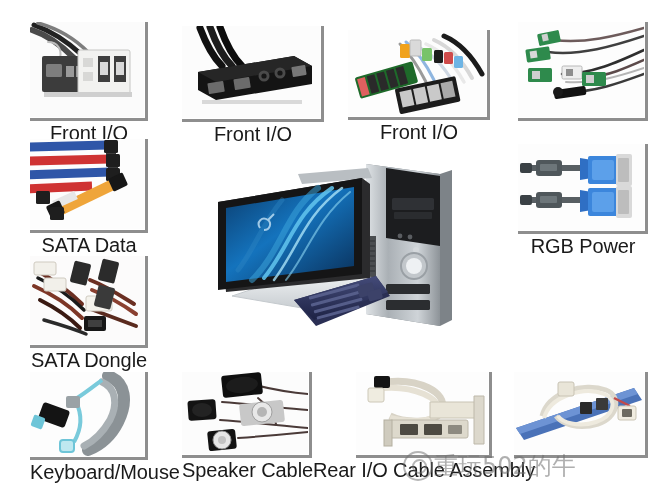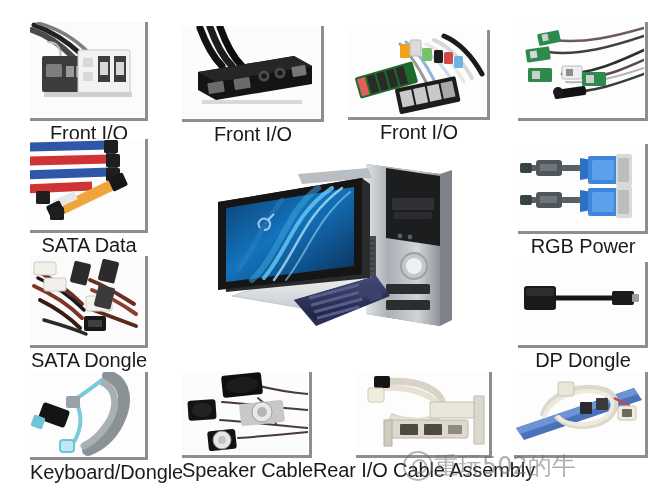--- a/index.html
+++ b/index.html
@@ -267,51 +267,37 @@
         <rect x="70" y="4" width="17" height="22" rx="2" fill="#2b2b2b" transform="rotate(14 78 15)"></rect>
         <rect x="66" y="30" width="17" height="22" rx="2" fill="#3a3a3a" transform="rotate(14 74 41)"></rect>
         <rect x="54" y="60" width="22" height="15" rx="2" fill="#171717"></rect>
         <rect x="58" y="64" width="14" height="7" fill="#3f3f3f"></rect>
       </svg>
     </div>
     <div class="frame" style="width:118px;height:92px;"></div>
     <div class="caption" style="top:94px;width:118px;">SATA Dongle</div>
   </div>
 
-  <div class="panel" style="left:518px;top:262px;width:130px;height:108px;">
-    <div class="photo" style="width:126px;height:82px;">
-      <svg class="art" viewBox="0 0 126 82" preserveAspectRatio="none">
-        <rect width="126" height="82" fill="#fdfdfd"></rect>
-        <rect x="6" y="24" width="32" height="24" rx="3" fill="#1a1a1a"></rect>
-        <rect x="8" y="26" width="28" height="8" rx="2" fill="#2e2e2e"></rect>
-        <path d="M38 36 L96 36" stroke="#161616" stroke-width="5" fill="none"></path>
-        <rect x="94" y="29" width="22" height="14" rx="2" fill="#1a1a1a"></rect>
-        <rect x="114" y="32" width="7" height="8" rx="1" fill="#9c9c9c"></rect>
-      </svg>
-    </div>
-    <div class="frame" style="width:130px;height:86px;"></div>
-    <div class="caption" style="top:88px;width:130px;">DP Dongle</div>
-  </div>
 
   <div class="panel" style="left:30px;top:372px;width:118px;height:110px;">
     <div class="photo" style="width:114px;height:84px;">
       <svg class="art" viewBox="0 0 114 84" preserveAspectRatio="none">
         <rect width="114" height="84" fill="#fdfdfd"></rect>
         <path d="M78 4 C96 10 98 30 88 50 C80 66 68 74 58 78" stroke="#8b9296" stroke-width="12" fill="none" stroke-linecap="round"></path>
         <path d="M72 10 C86 16 88 32 80 48 C72 62 62 70 54 74" stroke="#a9b0b4" stroke-width="7" fill="none" stroke-linecap="round"></path>
         <path d="M44 28 C54 22 64 14 72 8" stroke="#79cadb" stroke-width="4" fill="none"></path>
         <path d="M46 30 C52 42 52 56 44 70" stroke="#79cadb" stroke-width="4" fill="none"></path>
         <rect x="36" y="24" width="14" height="12" rx="2" fill="#9aa2a6"></rect>
         <rect x="10" y="34" width="28" height="18" rx="3" fill="#141414" transform="rotate(20 24 43)"></rect>
         <rect x="2" y="44" width="12" height="12" rx="2" fill="#6ec5d8" transform="rotate(20 8 50)"></rect>
         <rect x="30" y="68" width="14" height="12" rx="3" fill="#bfe8f0" stroke="#6ec5d8" stroke-width="2"></rect>
       </svg>
     </div>
     <div class="frame" style="width:118px;height:88px;"></div>
-    <div class="caption" style="top:90px;width:118px;">Keyboard/Dongle</div>
+    <div class="caption" style="top:90px;width:118px;">Keyboard/Mouse</div>
   </div>
 
   <div class="panel" style="left:182px;top:372px;width:130px;height:110px;">
     <div class="photo" style="width:126px;height:82px;">
       <svg class="art" viewBox="0 0 126 82" preserveAspectRatio="none">
         <rect width="126" height="82" fill="#fcfcfc"></rect>
         <g fill="none" stroke-linecap="round">
           <path d="M46 6 C74 14 100 20 126 22" stroke="#4a3a38" stroke-width="2"></path>
           <path d="M40 30 C72 32 100 36 126 38" stroke="#4a3a38" stroke-width="2"></path>
           <path d="M38 48 C70 50 100 54 126 56" stroke="#4a3a38" stroke-width="2"></path>

